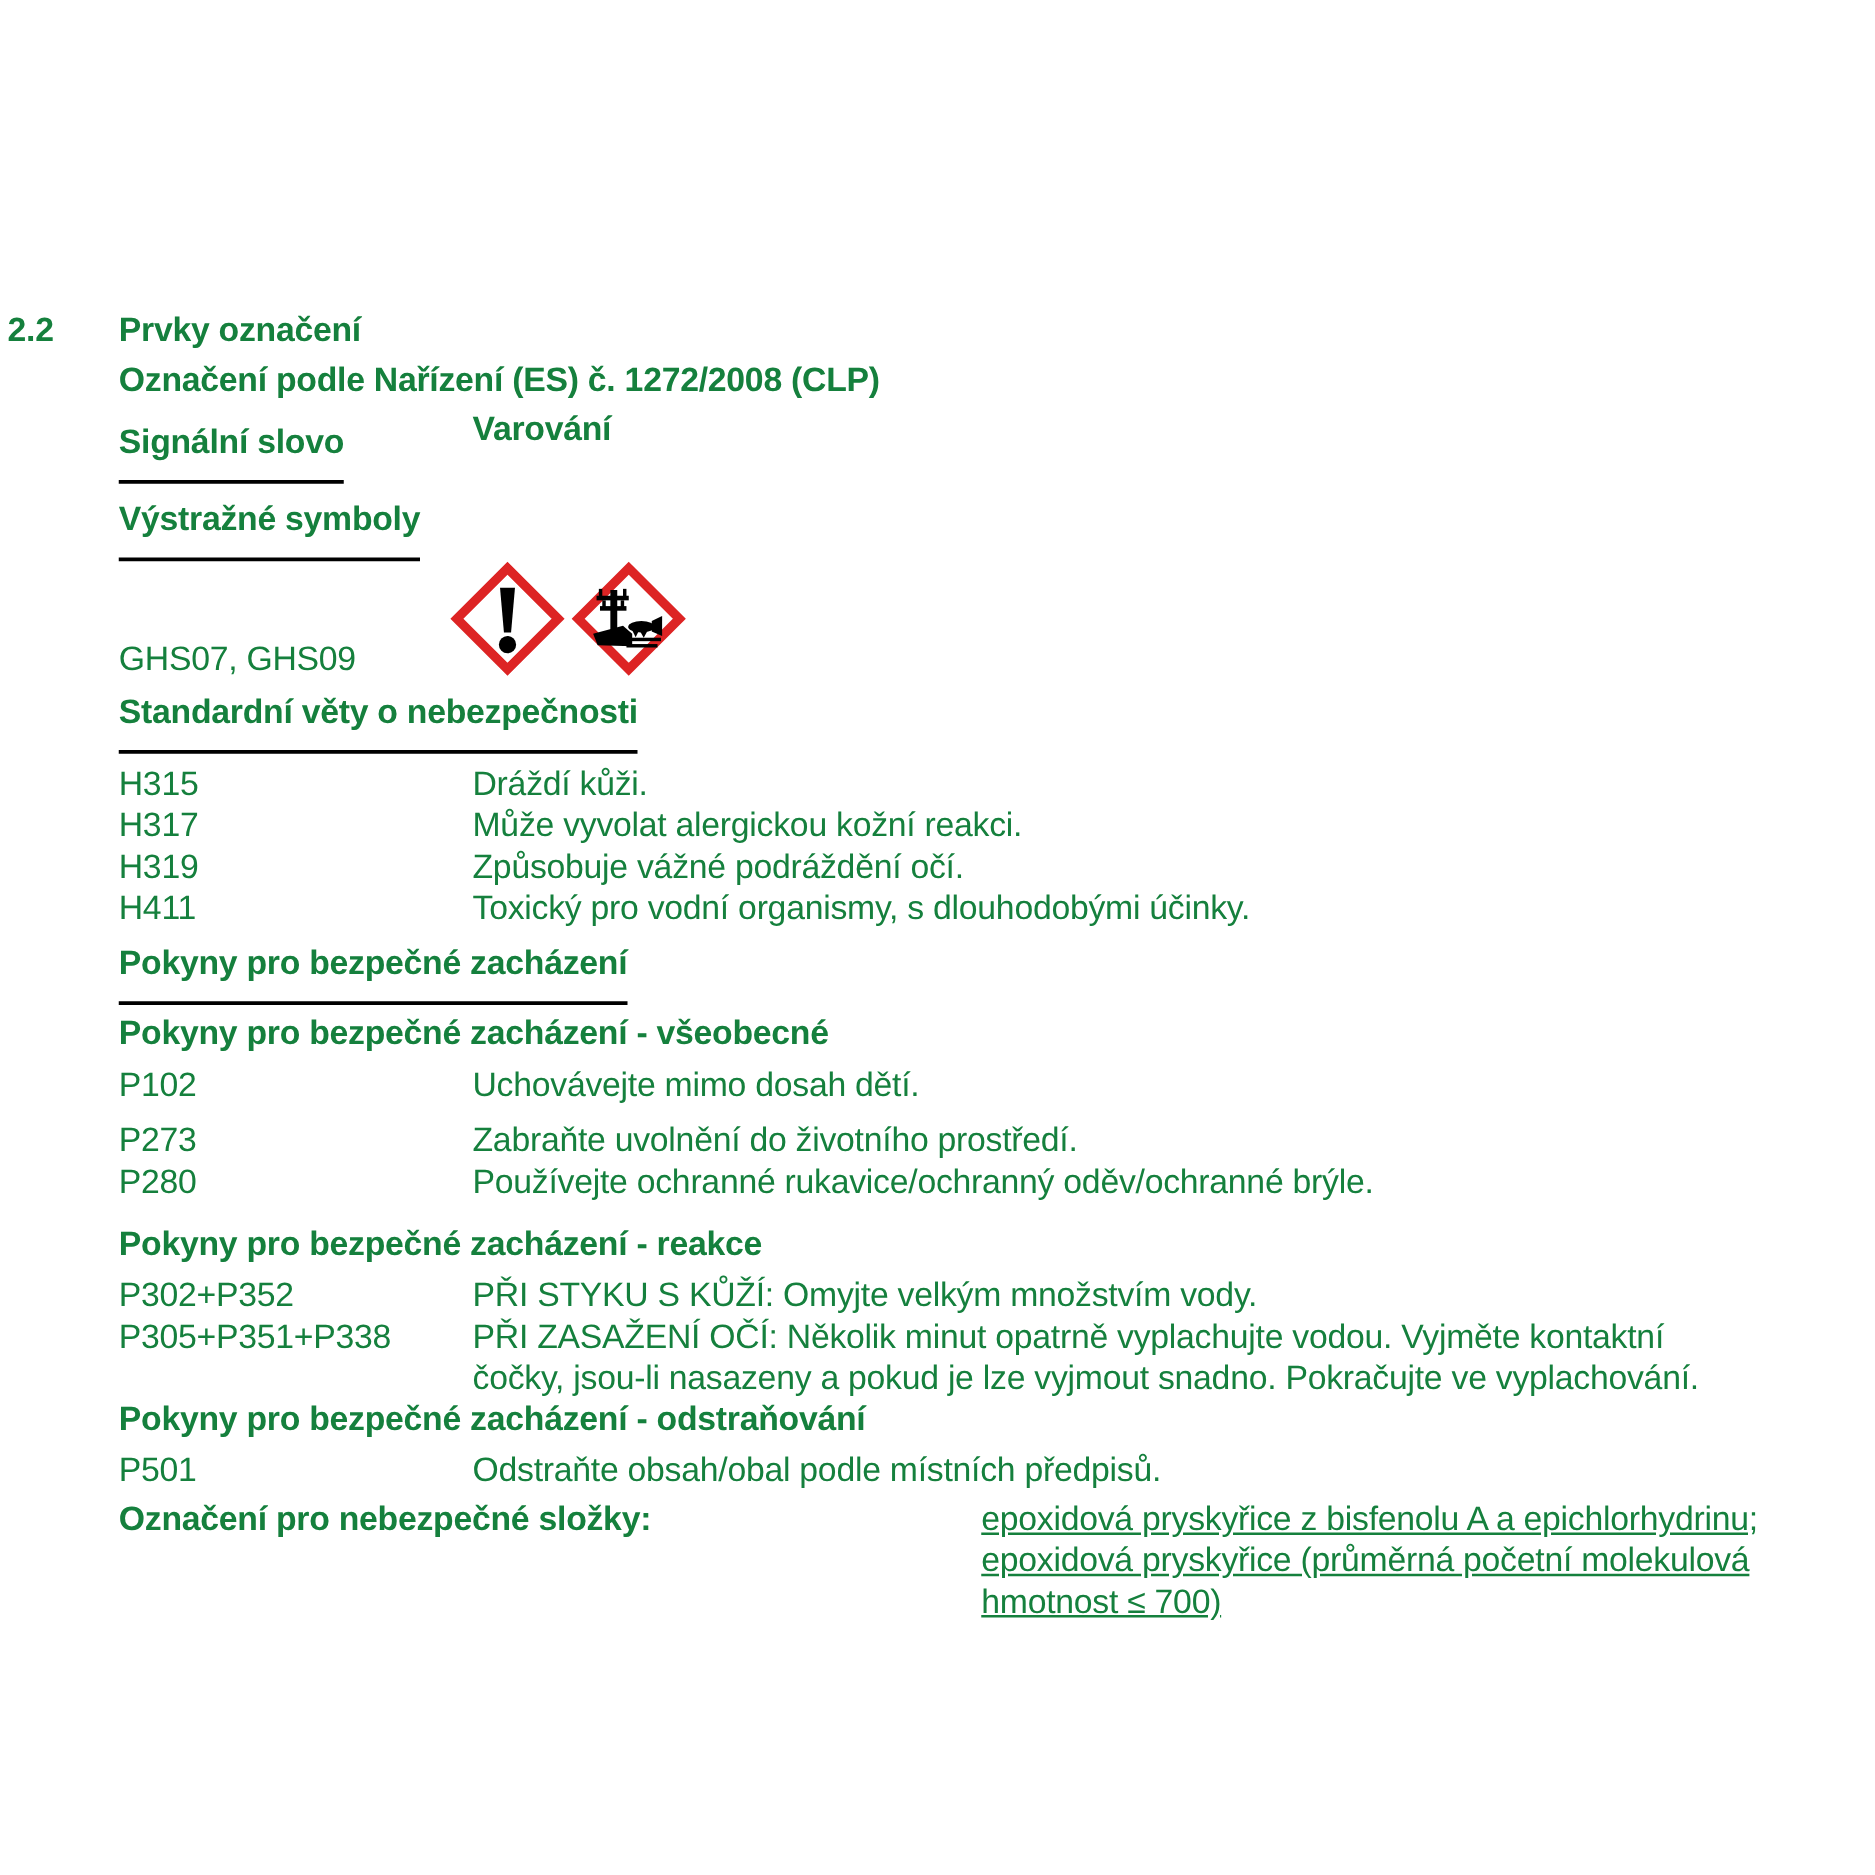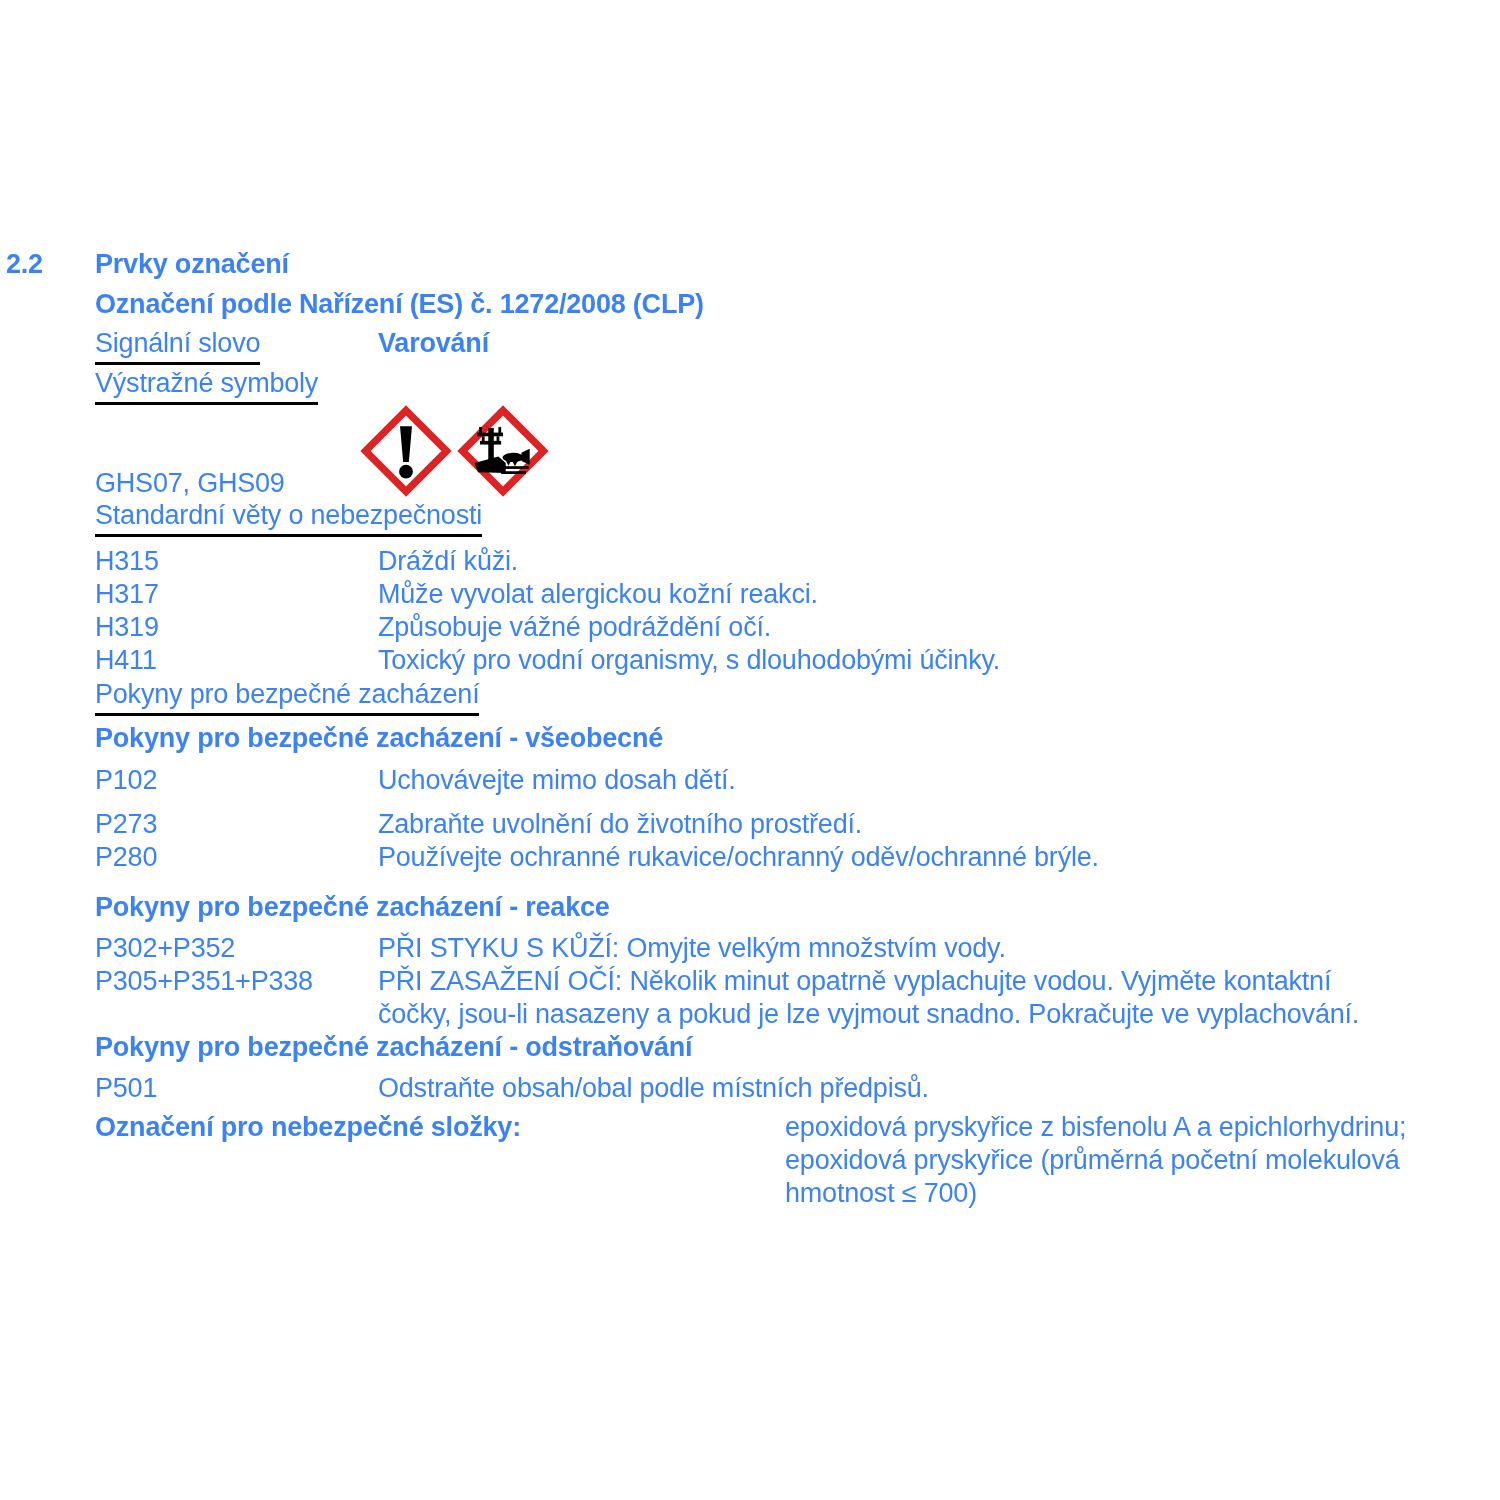--- a/index.html
+++ b/index.html
@@ -3,56 +3,57 @@
 <meta charset="utf-8">
 <style>
   * { margin:0; padding:0; box-sizing:border-box; }
   html,body { background:#ffffff; }
   .page {
     position:relative;
     width:1500px; height:1500px;
     background:#ffffff;
     font-family:"Liberation Sans", sans-serif;
     font-size:27px;
-    color:#3b82f6;
+    color:#15803d;
     letter-spacing:-0.2px;
     overflow:hidden;
   }
   .content {
     position:relative;
     padding:248px 40px 0 95px;
   }
   .row { display:flex; line-height:33px; align-items:flex-start; }
   .code { width:283px; flex:none; }
   .val  { flex:1; }
   .bold { font-weight:bold; }
   .underlined {
     display:inline-block;
     border-bottom:3px solid #000;
-    padding-bottom:2px;
-    font-weight:normal;
+    padding-bottom:14px;
+    font-weight:bold;
     line-height:33px;
+    margin-top:10px;
   }
   .section-row { position:relative; line-height:33px; }
   .section-num {
     position:absolute; left:-89px; top:0;
     font-weight:bold;
   }
   .mt2{margin-top:2px;} .mt6{margin-top:6px;} .mt7{margin-top:7px;}
   .mt8{margin-top:8px;} .mt9{margin-top:9px;} .mt10{margin-top:8px;}
   .mt11{margin-top:11px;align-items:center;} .mt13{align-items:center;} .mt17{margin-top:17px;text-align:center;}
   .mt20{margin-top:20px;} .mt1{margin-top:1px;}
   .picto-row { display:flex; align-items:flex-end; }
   .picto-codes { width:265px; flex:none; padding-top:11px; line-height:27px; }
   .pictograms { display:flex; gap:5px; }
   .picto svg { display:block; }
   .ghs-diamond { fill:#ffffff; stroke:#dd2424; stroke-width:8; }
   .comp-row { display:flex; line-height:33px; }
   .comp-label { width:690px; flex:none; font-weight:bold; }
-  .comp-val { width:700px; flex:none; }
+  .comp-val { width:700px; flex:none;text-decoration:underline; }
 </style>
 </head>
 <body>
 
 <div class="page">
   <div class="content">
 
     <div class="section-row">
       <span class="section-num">2.2</span>
       <span class="bold">Prvky označení</span>

